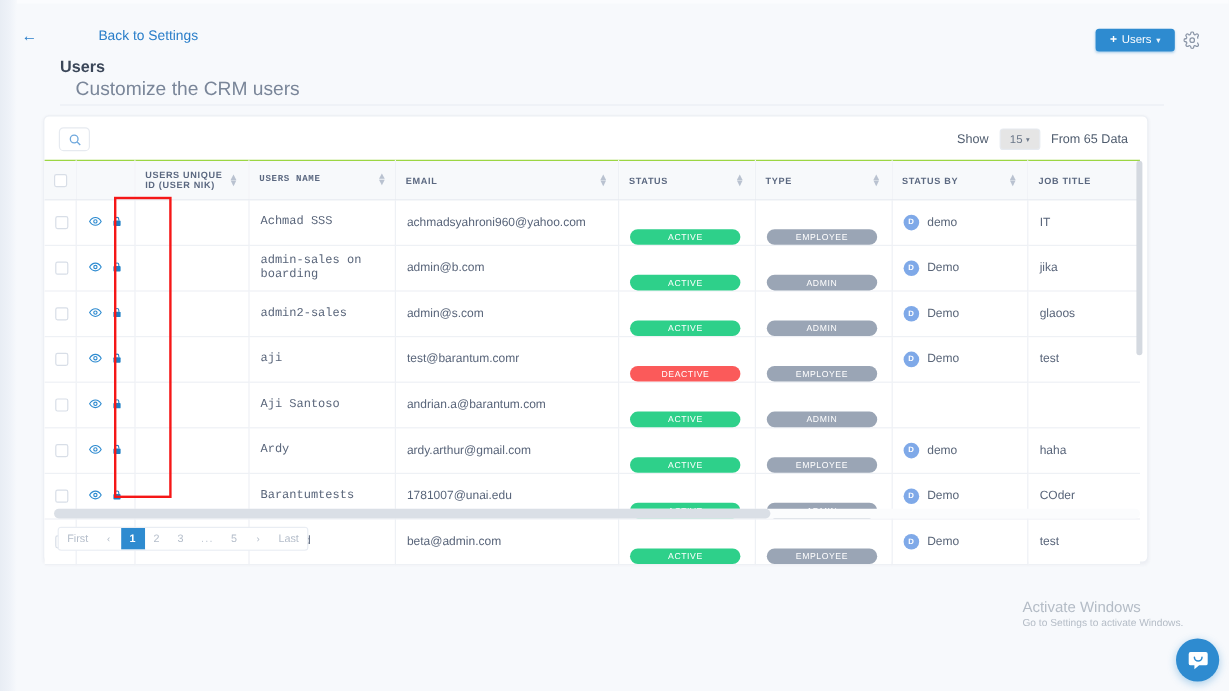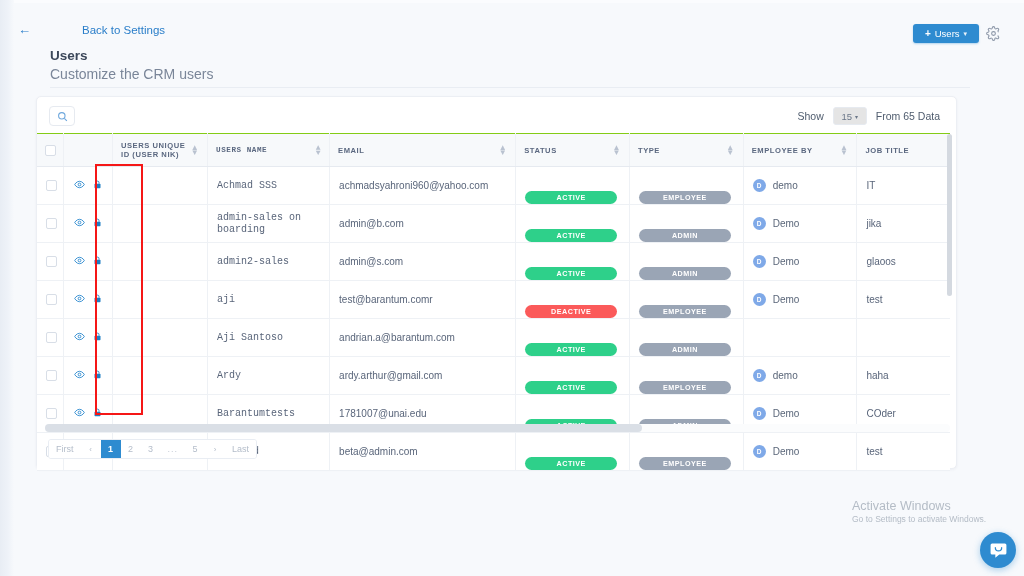--- a/index.html
+++ b/index.html
@@ -31,22 +31,22 @@
     color: #2a7ec9; font-size: 11.5px; cursor: pointer;
   }
   .back-arrow { font-size: 13px; line-height: 1; color: #2a7ec9; display:inline-block; }
   .back-label { font-size: 11.5px; color: #2a7ec9; margin-left: 43px; }
 
   .page-title {
     position: absolute; left: 50px; top: 48px;
     font-size: 13.5px; font-weight: 700; color: #3b4759;
   }
   .page-sub {
-    position: absolute; left: 50px; top: 66px;
-    font-size: 14px; color: #7a8699;
+    position: absolute; left: 63px; top: 66px;
+    font-size: 16px; color: #7a8699;
   }
   .header-divider {
     position: absolute; left: 50px; top: 87px; width: 920px; height: 1px;
     background: #e9edf3;
   }
 
   .users-btn {
     position: absolute; left: 913px; top: 24px;
     width: 66px; height: 19px;
     background: #2e8bd0; border-radius: 3px;
@@ -161,21 +161,21 @@
     display: block; margin: 0 auto; cursor: pointer;
   }
   .actions {
     display: flex; align-items: center; justify-content: center; gap: 8px;
   }
   .eye-ico, .lock-ico { cursor: pointer; display: block; }
 
   .badge {
     display: inline-flex; align-items: center; justify-content: center;
     width: 92px; height: 13px; border-radius: 7px;
-    color: #fff; font-size: 7.2px; font-weight: 700; letter-spacing: .5px; margin-top: 24px;
+    color: #fff; font-size: 7.2px; font-weight: 400; letter-spacing: .5px; margin-top: 24px;
   }
   .badge.active   { background: #2ed08a; }
   .badge.deactive { background: #fb5a5a; }
   .badge.type     { background: #9aa5b5; }
 
   .by-cell { display: flex; align-items: center; gap: 7px; }
   .avatar {
     width: 13px; height: 13px; border-radius: 50%;
     background: #7fa9e8; color: #fff;
     font-size: 6.5px; font-weight: 700;
@@ -359,21 +359,21 @@
               <span class="th-inner">
                 <span>TYPE</span>
                 <span class="sort-ico">
                     <i>▲</i>
                     <i>▼</i>
                   </span>
               </span>
             </th>
             <th class="c-by">
               <span class="th-inner">
-                <span>EMPLOYEE BY</span>
+                <span>STATUS BY</span>
                 <span class="sort-ico">
                     <i>▲</i>
                     <i>▼</i>
                   </span>
               </span>
             </th>
             <th class="c-job">
               <span class="th-inner">
                 <span>JOB TITLE</span>
               </span>

